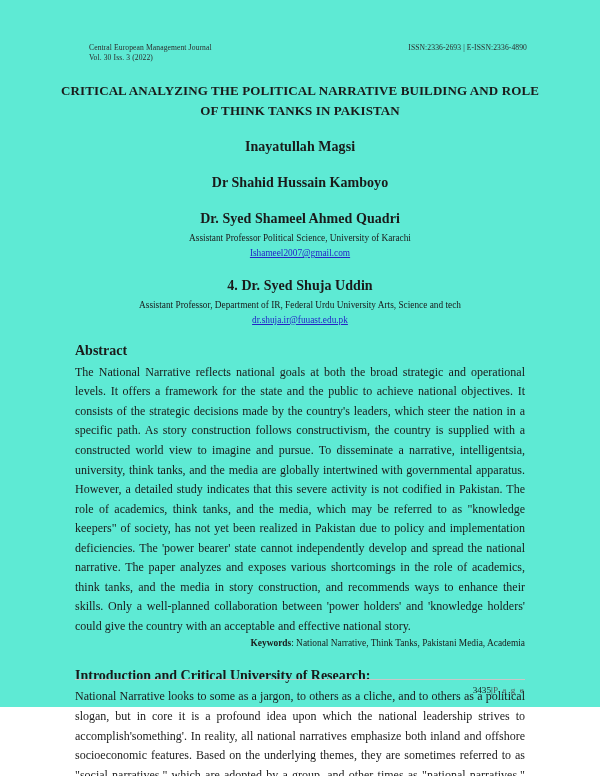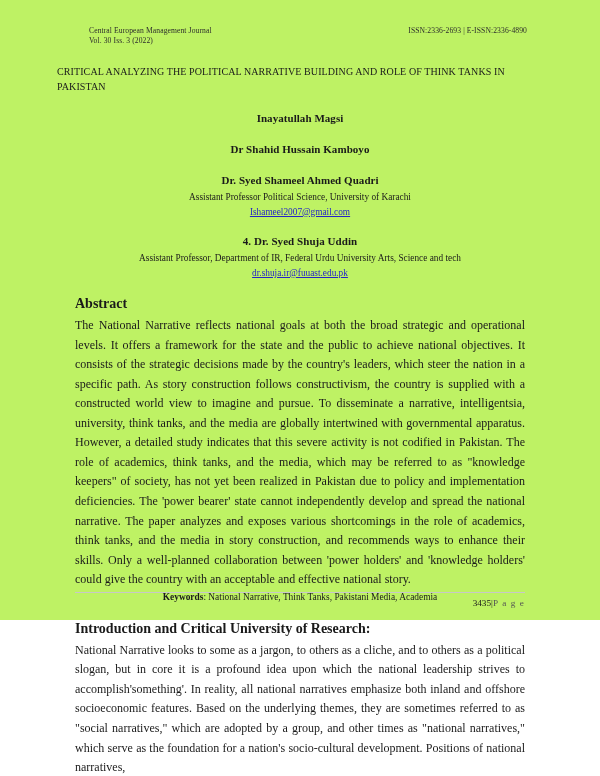--- a/index.html
+++ b/index.html
@@ -10,24 +10,24 @@
   body {
     width: 600px;
     height: 776px;
     font-family: "Liberation Serif", "DejaVu Serif", serif;
     color: #1a1a1a;
     overflow: hidden;
   }
   .page {
     position: relative;
     width: 600px;
-    height: 620px;
+    height: 707px;
     box-sizing: border-box;
-    padding: 26px 75px 0 75px;
-    background: #bef264;
+    padding: 43px 75px 0 75px;
+    background: #5eead4;
   }
 
   
   .running-head {
     display: flex;
     justify-content: space-between;
     align-items: flex-start;
     font-size: 7.6px;
     line-height: 1.35;
     color: #2c2c2c;
@@ -40,39 +40,40 @@
   }
   .running-head .right {
     text-align: right;
     white-space: nowrap;
     padding-top: 0px;
   }
 
   
   .article-title {
     margin-top: 17px;
-    font-weight: normal;
-    font-size: 10px;
+    text-align: center;
+    font-weight: bold;
+    font-size: 13px;
     line-height: 1.55;
     letter-spacing: 0.1px;
     margin-left: -18px;
     margin-right: -18px;
   }
 
   
   .authors {
     margin-top: 14px;
   }
   .author-block {
     text-align: center;
     margin-bottom: 12.5px;
   }
   .author-name {
     font-weight: bold;
-    font-size: 11px;
+    font-size: 14px;
     line-height: 1.7;
     letter-spacing: 0.05px;
   }
   .author-affil {
     font-size: 9.3px;
     line-height: 1.62;
     margin-left: -22px;
     margin-right: -22px;
   }
   .author-email {
@@ -102,21 +103,21 @@
     margin: 0;
     font-size: 12px;
     line-height: 1.63;
     text-align: justify;
     text-justify: inter-word;
     hyphens: none;
   }
   .keywords {
     font-size: 9.4px;
     line-height: 1.63;
-    text-align: center;
+    text-align: right;
     margin: 0;
   }
   .keywords b {
     font-weight: bold;
   }
   .intro-section {
     margin-top: 13px;
   }
 
   

